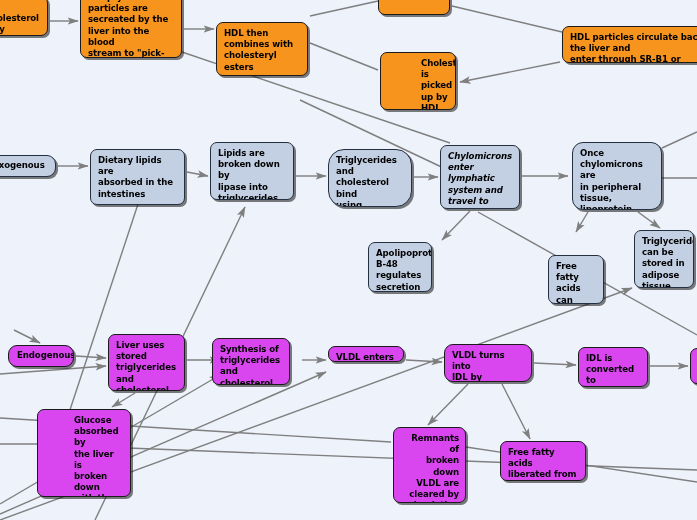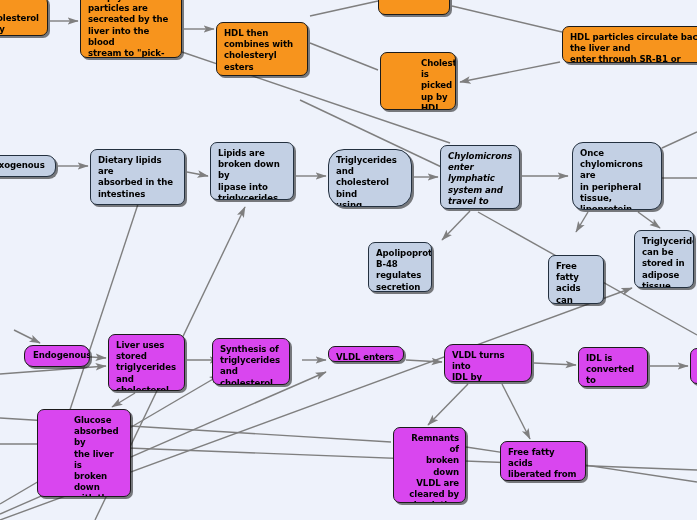--- a/index.html
+++ b/index.html
@@ -204,21 +204,21 @@
 be used
 as energy</span>
       </div>
       <div class="node blue" style="left: 634px; top: 230px; width: 60px; height: 58px;">
         <span class="txt">Triglycerides
 can be
 stored in
 adipose
 tissue</span>
       </div>
-      <div class="node yellow pill" style="left: 24px; top: 345px; width: 66px; height: 22px;">
+      <div class="node yellow pill" style="left: 8px; top: 345px; width: 66px; height: 22px;">
         <span class="txt">Endogenous</span>
       </div>
       <div class="node yellow" style="left: 108px; top: 334px; width: 77px; height: 57px;">
         <span class="txt">Liver uses
 stored
 triglycerides
 and cholesterol
 to form VLDL</span>
       </div>
       <div class="node yellow" style="left: 212px; top: 338px; width: 78px; height: 47px;">

